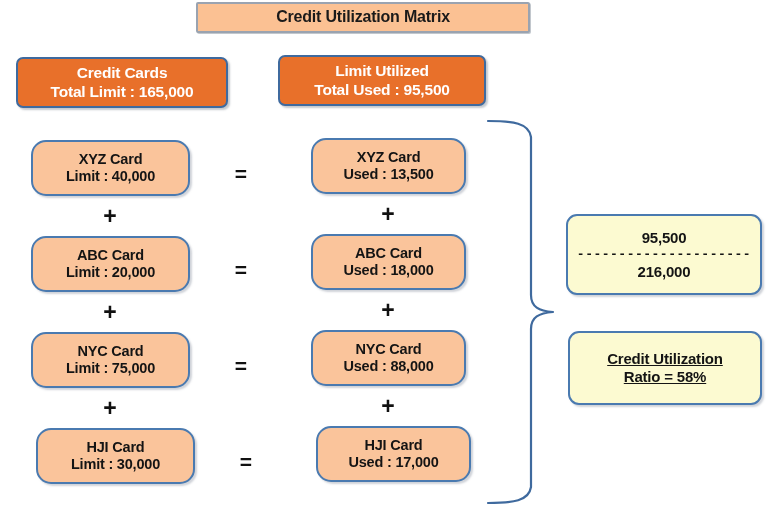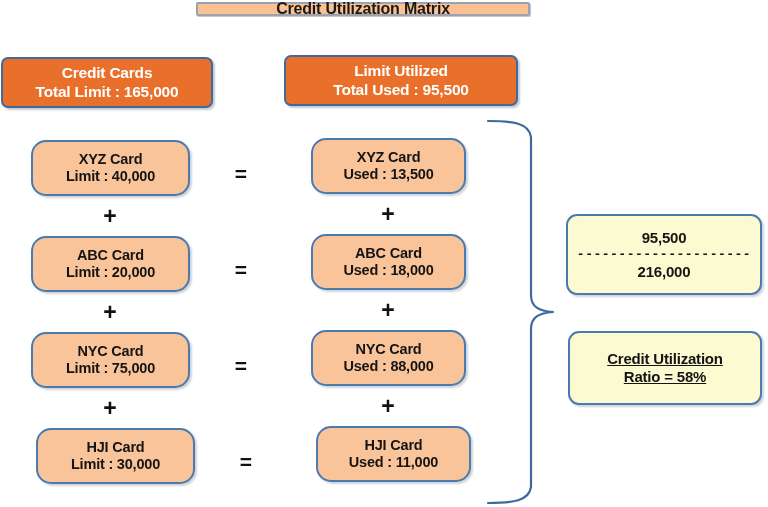--- a/index.html
+++ b/index.html
@@ -100,30 +100,30 @@
   .op-plus { font-size: 23px; }
   .op-eq   { font-size: 21px; }
 
   .brace { position: absolute; }
 </style>
 </head>
 <body>
 
 <div id="canvas">
 
-  <div class="box title-box" style="left:196px; top:2px; width:334px; height:14px;">
+  <div class="box title-box" style="left:196px; top:2px; width:334px; height:31px;">
     <span class="line">Credit Utilization Matrix</span>
   </div>
 
-  <div class="box header-box" style="left:1px; top:57px; width:212px; height:51px;">
+  <div class="box header-box" style="left:16px; top:57px; width:212px; height:51px;">
     <span class="line">Credit Cards</span>
     <span class="line">Total Limit : 165,000</span>
   </div>
 
-  <div class="box header-box" style="left:284px; top:55px; width:234px; height:51px;">
+  <div class="box header-box" style="left:278px; top:55px; width:208px; height:51px;">
     <span class="line">Limit Utilized</span>
     <span class="line">Total Used : 95,500</span>
   </div>
 
   <div class="box card-box" style="left:31px; top:140px; width:159px; height:56px;">
     <span class="line">XYZ Card</span>
     <span class="line">Limit : 40,000</span>
   </div>
   <div class="op op-eq" style="left:228px; top:163px; width:26px;">=</div>
   <div class="box card-box" style="left:311px; top:138px; width:155px; height:56px;">
@@ -160,21 +160,21 @@
   <div class="op op-plus" style="left:97px; top:397px; width:26px;">+</div>
   <div class="op op-plus" style="left:375px; top:395px; width:26px;">+</div>
 
   <div class="box card-box" style="left:36px; top:428px; width:159px; height:56px;">
     <span class="line">HJI Card</span>
     <span class="line">Limit : 30,000</span>
   </div>
   <div class="op op-eq" style="left:233px; top:451px; width:26px;">=</div>
   <div class="box card-box" style="left:316px; top:426px; width:155px; height:56px;">
     <span class="line">HJI Card</span>
-    <span class="line">Used : 11,000</span>
+    <span class="line">Used : 17,000</span>
   </div>
 
   <svg class="brace" width="108" height="392" viewBox="0 0 108 392" style="left:483px; top:115px;">
     <path d="M 5 6 C 30 6, 46 8, 48 22 L 48 180 C 48 192, 56 196, 70 197
              C 56 198, 48 202, 48 214 L 48 372 C 46 386, 30 388, 5 388" fill="none" stroke="#3f6a9e" stroke-width="2.2" stroke-linecap="round" stroke-linejoin="round"></path>
   </svg>
 
   <div class="box result-box" style="left:566px; top:214px; width:196px; height:81px;">
     <span class="line">95,500</span>
     <span class="frac-bar">---------------------</span>

